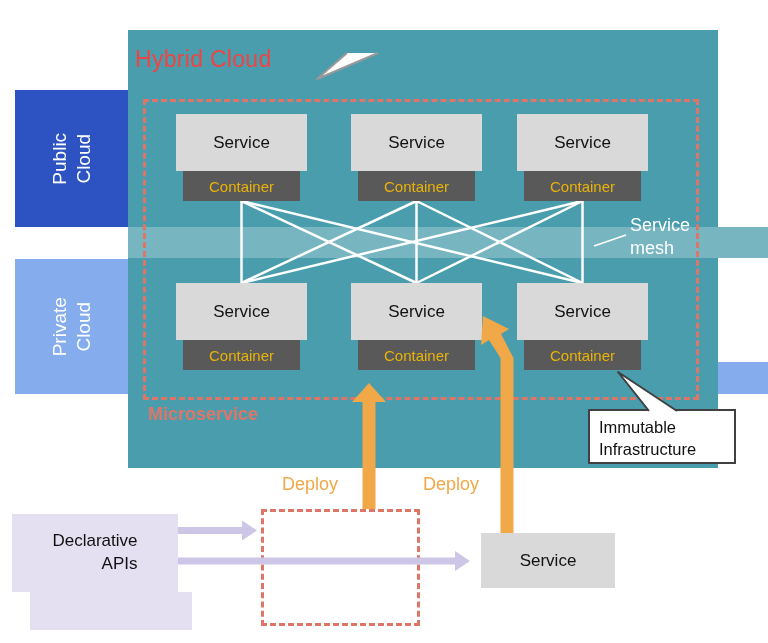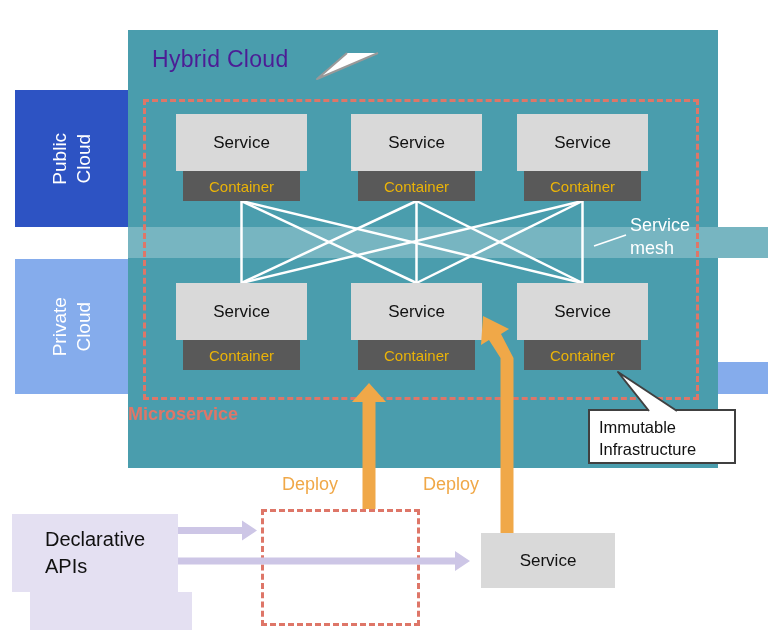--- a/index.html
+++ b/index.html
@@ -14,60 +14,60 @@
     --lav:#E4E0F2;
     --lavarrow:#CDC6E6;
   }
   html,body{margin:0;padding:0;background:#fff;}
   .canvas{
     position:relative;width:768px;height:643px;background:#fff;overflow:hidden;
     font-family:"Liberation Sans",sans-serif;color:#111;
   }
   .abs{position:absolute;}
   .hybrid-title{
-    position:absolute;left:152px;top:46px;font-size:23px;color:#4c1d95;letter-spacing:.3px;
+    position:absolute;left:135px;top:46px;font-size:23px;color:#ef4444;letter-spacing:.3px;
   }
   .vband{position:absolute;display:flex;align-items:center;justify-content:center;}
   .vtext{
     transform:rotate(-90deg);color:#fff;font-size:19px;line-height:1.25;text-align:center;white-space:nowrap;
   }
   .vtext span{display:block;}
   .dashed{position:absolute;border:3px dashed var(--salmon);box-sizing:border-box;background:transparent;}
   .svcbox{
     position:absolute;width:131px;height:57px;background:var(--gray);
     display:flex;align-items:center;justify-content:center;font-size:17px;color:#111;
   }
   .ctrbox{
     position:absolute;width:117px;height:30px;background:var(--dark);
     display:flex;align-items:center;justify-content:center;font-size:15px;color:#eab308;
   }
   .mesh-label{
     position:absolute;left:630px;top:214px;color:#fff;font-size:18px;line-height:1.28;
   }
   .mesh-label span{display:block;}
   .micro-label{
-    position:absolute;left:128px;top:403px;color:var(--salmon);font-size:18px;font-weight:bold;line-height:1.3;
+    position:absolute;left:148px;top:403px;color:var(--salmon);font-size:18px;font-weight:bold;line-height:1.3;
   }
   .micro-label span{display:block;}
   .callout-pp{
     position:absolute;left:330px;top:17px;width:211px;height:38px;background:#fff;
     border:2px solid #999;box-sizing:border-box;display:flex;align-items:center;justify-content:center;
     font-size:18px;color:#111;
   }
   .callout-imm{
     position:absolute;left:588px;top:409px;width:148px;height:55px;background:#fff;
     border:2px solid #404040;box-sizing:border-box;padding:5px 4px 0 9px;
     font-size:16.5px;line-height:1.35;color:#111;
   }
   .callout-imm span{display:block;}
   .deploy-label{position:absolute;color:var(--orange);font-size:18px;}
   .decl-box{
     position:absolute;left:12px;top:514px;width:166px;height:78px;background:var(--lav);
-    display:flex;align-items:center;justify-content:center;text-align:left;
-    font-size:20px;line-height:1.35;color:#111;
+    display:flex;align-items:center;justify-content:center;text-align:right;
+    font-size:17px;line-height:1.35;color:#111;
   }
   .decl-box span{display:block;}
   .decl-back{position:absolute;left:30px;top:592px;width:162px;height:38px;background:var(--lav);}
   .ext-svc{
     position:absolute;left:481px;top:533px;width:134px;height:55px;background:var(--gray);
     display:flex;align-items:center;justify-content:center;font-size:17px;color:#111;
   }
   svg.layer{position:absolute;left:0;top:0;pointer-events:none;}
 </style>
 </head>

